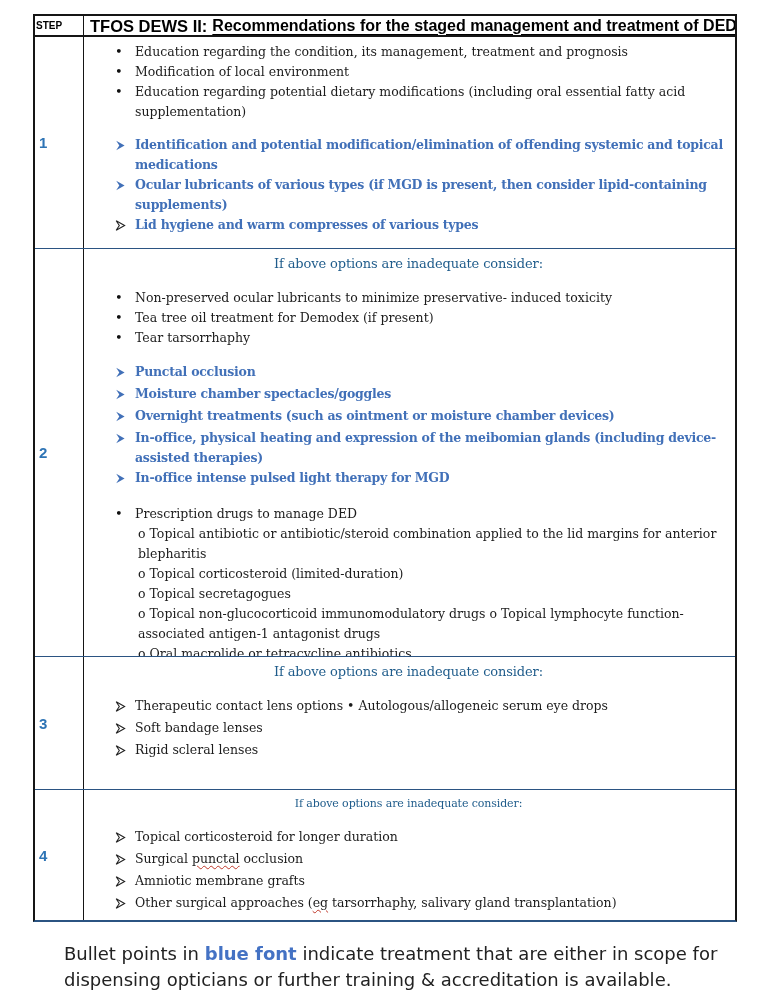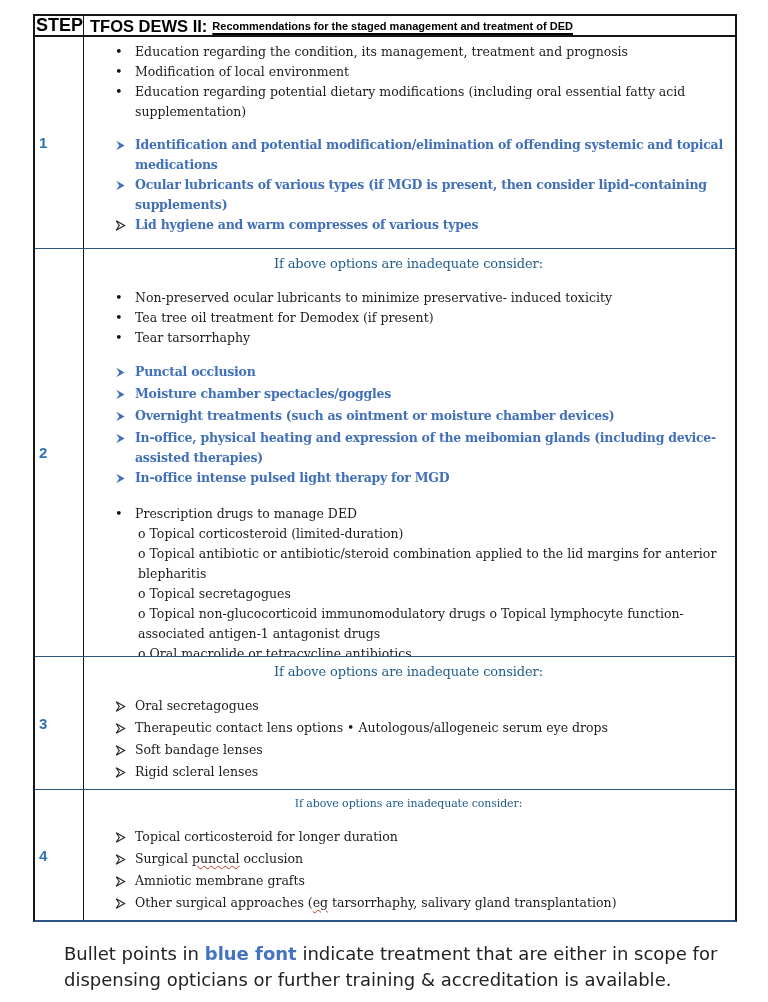--- a/index.html
+++ b/index.html
@@ -27,30 +27,30 @@
   .row{display:flex;width:100%;}
   .row.header-row{height:21px;border-bottom:2px solid var(--border-dark);}
   .row.body-row{border-bottom:1.5px solid var(--row-divider);}
   .row.body-row.last{border-bottom:none;}
   .step-cell{
     width:49px;flex:none;border-right:1.5px solid var(--border-dark);
     display:flex;align-items:center;padding-left:4px;
     font-family:"Liberation Sans","DejaVu Sans",sans-serif;font-weight:bold;
   }
   .header-step{
-    font-size:18px;letter-spacing:0px;color:#000;align-items:center;padding-left:1px;
+    font-size:10px;letter-spacing:0px;color:#000;align-items:center;padding-left:1px;
   }
   .content-cell{flex:1;overflow:hidden;padding:5px 8px 0 6px;}
   .header-title{
     display:flex;align-items:center;gap:5px;white-space:nowrap;overflow:hidden;
     font-family:"Liberation Sans","DejaVu Sans",sans-serif;padding-top:0;
   }
   .title-main{font-size:16.5px;font-weight:bold;color:#000;}
   .title-sub{
-    font-size:11px;font-weight:bold;color:#000;
+    font-size:16px;font-weight:bold;color:#000;
     text-decoration:underline;text-decoration-thickness:1.5px;text-underline-offset:3px;
   }
   .step-num{font-size:15px;color:var(--step-number);}
   .r1{height:212px;}
   .r2{height:408px;}
   .r2 .content-cell{line-height:20px;}
   .r3{height:133px;}
   .r4{height:130px;}
   .content-cell{font-size:12.5px;line-height:20px;}
   .li{display:flex;align-items:flex-start;}
@@ -183,45 +183,39 @@
           <span class="marker" style="color:var(--blue-item);"><svg width="11" height="11" viewBox="0 0 11 11">
                 <path d="M1.2 0.8 L9.6 5.5 L1.2 10.2 L4.3 5.5 Z"></path>
               </svg></span>
           <span class="txt">In-office intense pulsed light therapy for MGD</span>
         </div>
         <div class="gap14"></div>
         <div class="li">
           <span class="marker dot-marker">•</span>
           <span class="txt">Prescription drugs to manage DED</span>
         </div>
+        <div class="sub-item">o Topical antibiotic or antibiotic/steroid combination applied to the lid margins for anterior blepharitis</div>
         <div class="sub-item">o Topical corticosteroid (limited-duration)</div>
-        <div class="sub-item">o Topical antibiotic or antibiotic/steroid combination applied to the lid margins for anterior blepharitis</div>
         <div class="sub-item">o Topical secretagogues</div>
         <div class="sub-item">o Topical non-glucocorticoid immunomodulatory drugs o Topical lymphocyte function-associated antigen-1 antagonist drugs</div>
         <div class="sub-item">o Oral macrolide or tetracycline antibiotics</div>
       </div>
     </div>
 
     <div class="row body-row r3">
       <div class="step-cell">
         <span class="step-num">3</span>
       </div>
       <div class="content-cell">
         <div class="row-heading">If above options are inadequate consider:</div>
         <div class="gap14"></div>
         <div class="li chev hollow black-text">
           <span class="marker"><svg width="11" height="11" viewBox="0 0 11 11">
                 <path d="M1.2 0.8 L9.6 5.5 L1.2 10.2 L4.3 5.5 Z"></path>
               </svg></span>
-          <span class="txt">Oral secretagogues</span>
-        </div>
-        <div class="li chev hollow black-text">
-          <span class="marker"><svg width="11" height="11" viewBox="0 0 11 11">
-                <path d="M1.2 0.8 L9.6 5.5 L1.2 10.2 L4.3 5.5 Z"></path>
-              </svg></span>
           <span class="txt">Therapeutic contact lens options • Autologous/allogeneic serum eye drops</span>
         </div>
         <div class="li chev hollow black-text">
           <span class="marker"><svg width="11" height="11" viewBox="0 0 11 11">
                 <path d="M1.2 0.8 L9.6 5.5 L1.2 10.2 L4.3 5.5 Z"></path>
               </svg></span>
           <span class="txt">Soft bandage lenses</span>
         </div>
         <div class="li chev hollow black-text">
           <span class="marker"><svg width="11" height="11" viewBox="0 0 11 11">

